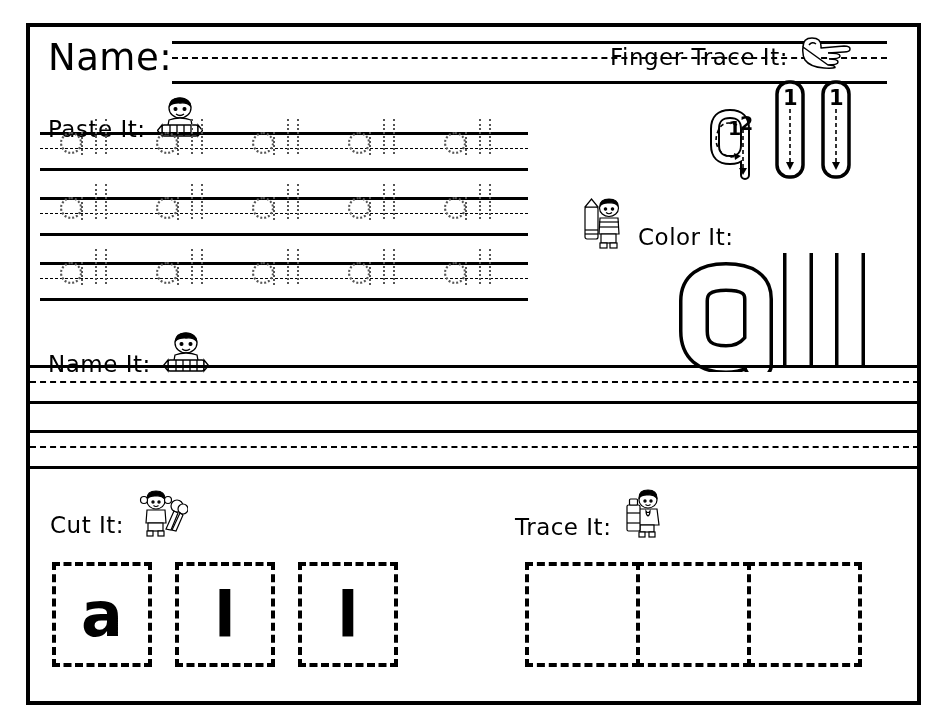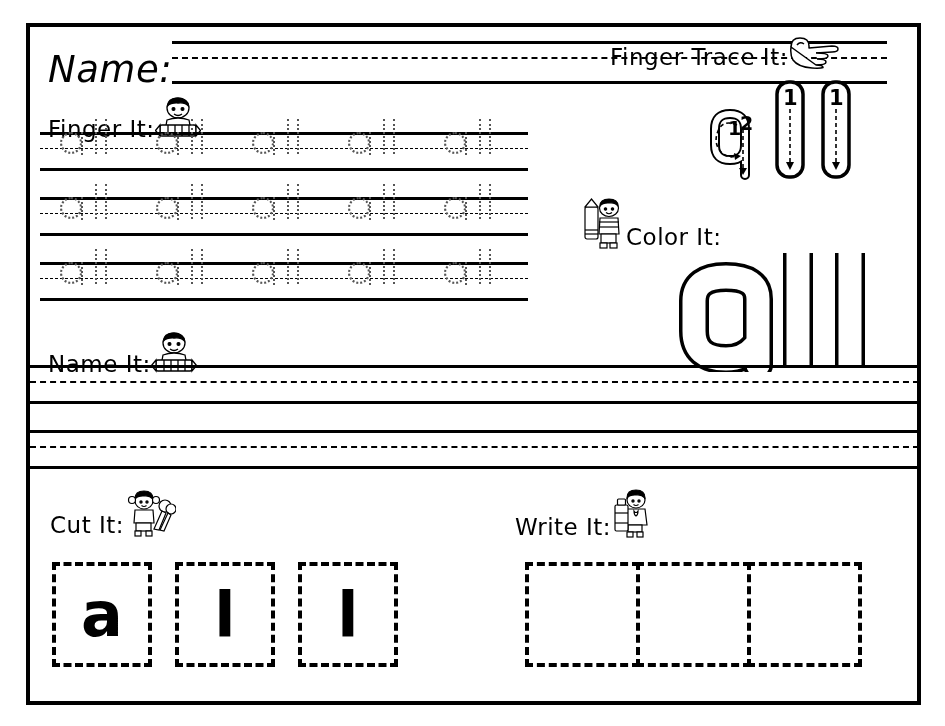--- a/index.html
+++ b/index.html
@@ -21,31 +21,30 @@
   
   .lbl{
     font-family:"DejaVu Sans", sans-serif;
     font-weight:400;
     letter-spacing:.5px;
     white-space:nowrap;
   }
 
   
   .name-label{
-    position:absolute;left:18px;top:24px;
+    position:absolute;left:18px;top:12px;
     font-size:37px;line-height:37px;
     font-weight:400;
-    font-style:italic;
   }
   .name-lines{position:absolute;left:142px;top:14px;width:715px;height:66px;}
   .hl-solid{position:absolute;left:0;width:100%;height:0;border-top:3px solid #000;}
   .hl-dash{position:absolute;left:0;width:100%;height:0;border-top:2px dashed #000;}
 
   
-  .sec-head{position:absolute;display:flex;align-items:flex-end;gap:0;text-align:center;}
+  .sec-head{position:absolute;display:flex;align-items:flex-end;gap:12px;text-align:center;}
   .sec-head .txt{font-size:23px;line-height:23px;}
 
   
   .trace-area{position:absolute;left:10px;top:105px;width:490px;}
   .trace-row{position:relative;height:37px;margin-bottom:28px;width:488px;}
   .trace-row .top{position:absolute;top:0;left:0;width:100%;border-top:3px solid #000;}
   .trace-row .mid{position:absolute;top:16px;left:0;width:100%;border-top:1.5px dashed #000;}
   .trace-row .bot{position:absolute;top:36px;left:0;width:100%;border-top:3px solid #000;}
   .trace-word{position:absolute;top:-14px;height:52px;width:78px;}
   .t-a{position:absolute;left:6px;top:14px;width:22px;height:22px;
@@ -100,21 +99,21 @@
 <div class="page">
 
   <div class="name-label lbl">Name:</div>
   <div class="name-lines">
     <div class="hl-solid" style="top:0px;"></div>
     <div class="hl-dash" style="top:16px;"></div>
     <div class="hl-solid" style="top:40px;"></div>
   </div>
 
   <div class="sec-head" style="left:18px;top:70px;">
-    <span class="txt lbl">Finger It:</span>
+    <span class="txt lbl">Paste It:</span>
     <span>
       <svg width="46" height="44" viewBox="0 0 46 44">
         <g stroke="#000" stroke-width="1.3" fill="#fff">
           <ellipse cx="23" cy="11" rx="11" ry="10"></ellipse>
           <path d="M12.5 9 Q13 1 23 1.5 Q33 2 33.5 9 Q30 5 23 6 Q16 5.5 12.5 9Z" fill="#000"></path>
           <circle cx="18.5" cy="12" r="1.4" fill="#000"></circle>
           <circle cx="27.5" cy="12" r="1.4" fill="#000"></circle>
           <path d="M19 17 Q23 20 27 17" fill="none"></path>
           <path d="M12 23 Q23 19 34 23 L36 34 L10 34Z"></path>
           <rect x="5" y="28" width="36" height="11" rx="2"></rect>
@@ -400,21 +399,21 @@
     </div>
     <div class="cut-box">
       <span class="cut-glyph">l</span>
     </div>
     <div class="cut-box">
       <span class="cut-glyph">l</span>
     </div>
   </div>
 
   <div class="sec-head paste-head">
-    <span class="txt lbl">Write It:</span>
+    <span class="txt lbl">Trace It:</span>
     <span>
       <svg width="44" height="50" viewBox="0 0 44 50">
         <g stroke="#000" stroke-width="1.2" fill="#fff">
           <ellipse cx="25" cy="11" rx="9" ry="8"></ellipse>
           <path d="M16 9 Q16 1 25 1 Q34 1 34 9 Q30 5 25 6 Q19 5.5 16 9Z" fill="#000"></path>
           <circle cx="22" cy="12" r="1.1" fill="#000"></circle>
           <circle cx="28" cy="12" r="1.1" fill="#000"></circle>
           <path d="M22.5 15.5 Q25 17.5 27.5 15.5" fill="none"></path>
           <path d="M16 20 L34 20 L36 36 L14 36Z"></path>
           <path d="M23 22 Q25 25 27 22 Q27 26 25 27 Q23 26 23 22Z"></path>

